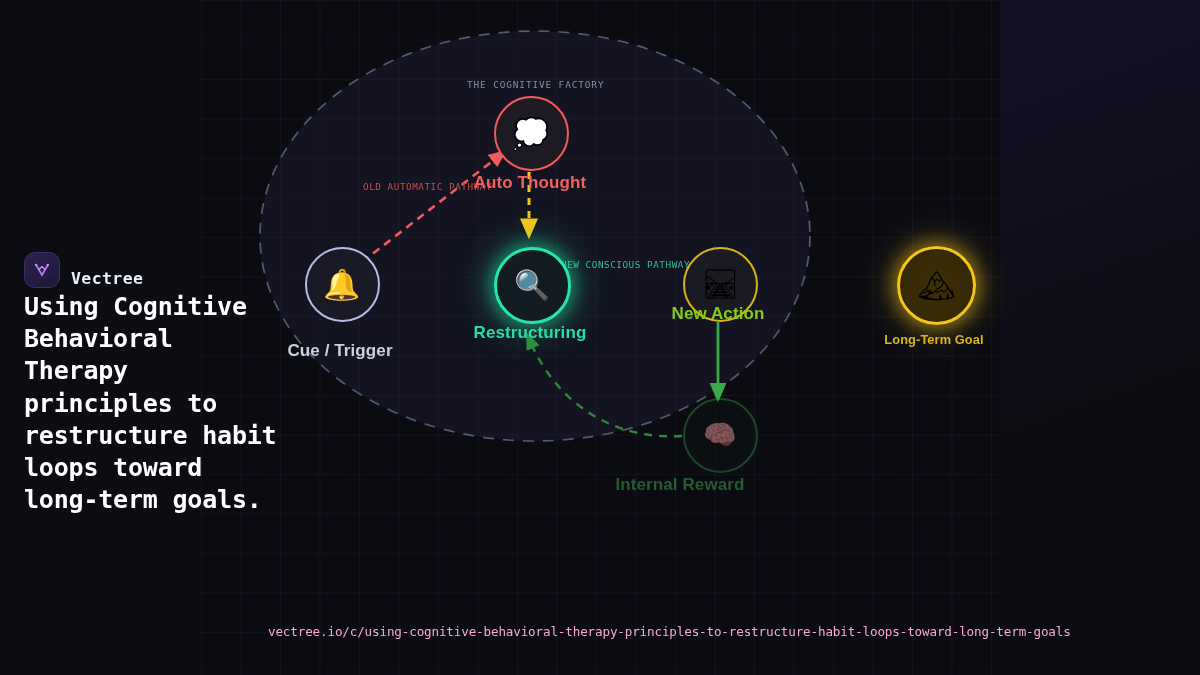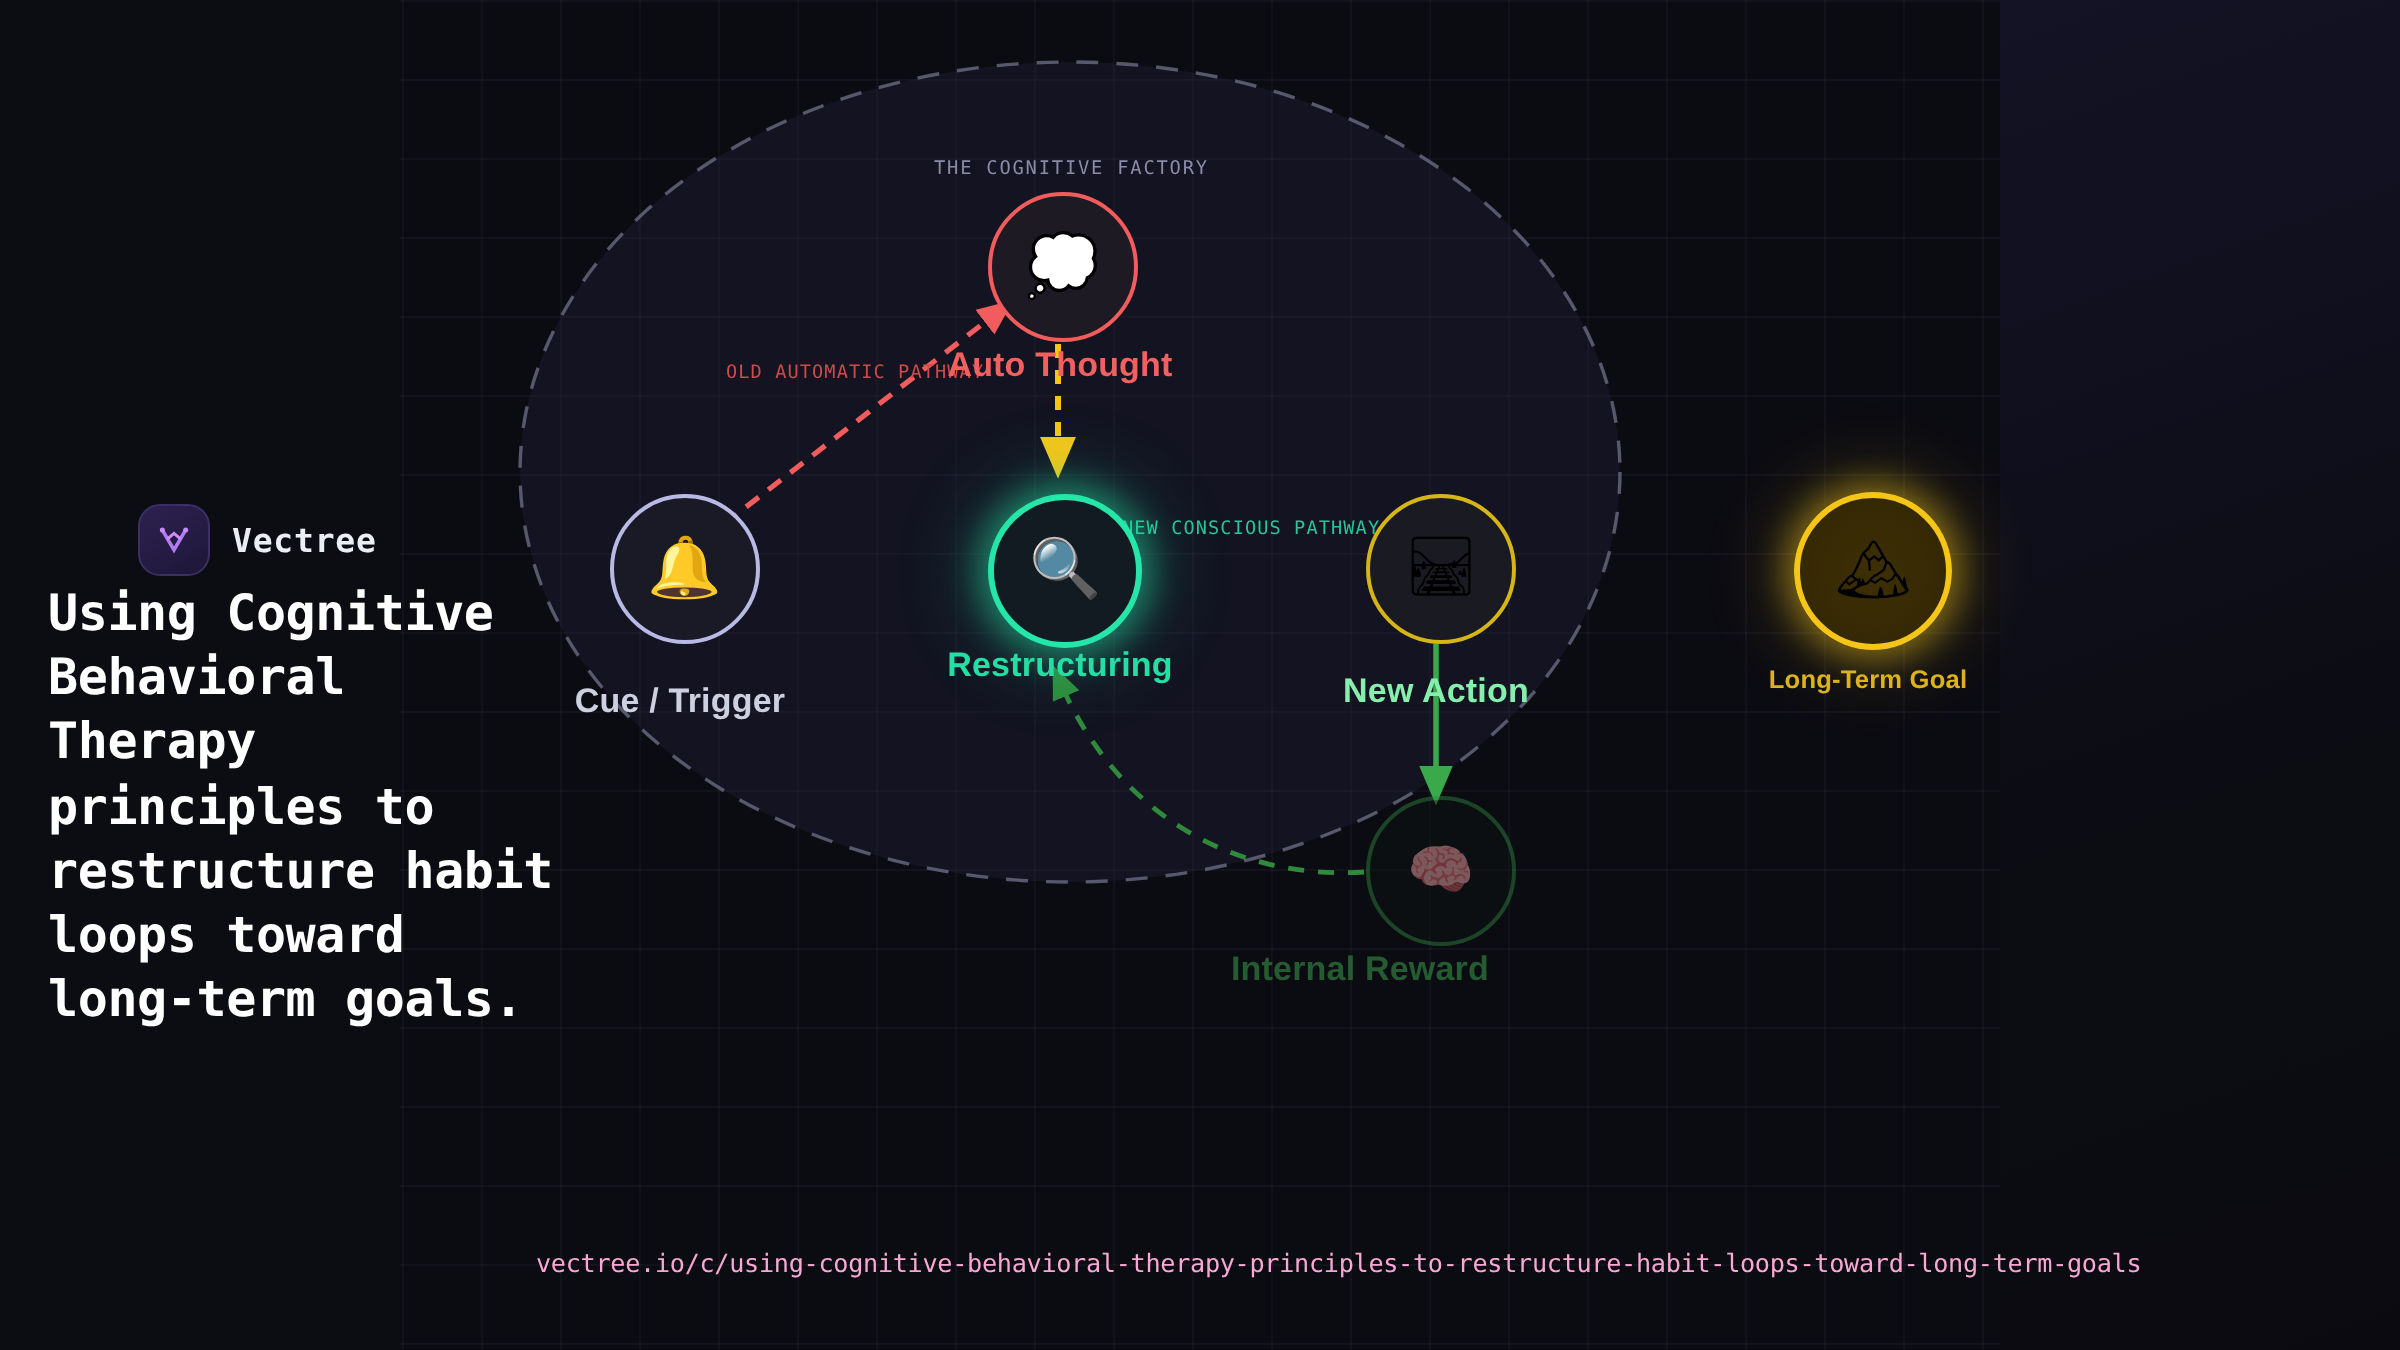--- a/index.html
+++ b/index.html
@@ -29,21 +29,21 @@
   }
   
   #leftmask{
     position:absolute;left:0;top:0;width:200px;height:675px;
     background:#0c0c13;
   }
 
   
   #brand{
     position:absolute;left:24px;top:252px;
-    display:flex;align-items:center;gap:11px;margin-left:45px;
+    display:flex;align-items:flex-end;gap:11px;
   }
   #logo-box{
     width:34px;height:34px;border-radius:11px;
     background:linear-gradient(150deg,#2c2150 0%,#241b42 60%,#1d1736 100%);
     border:1px solid #3b2f66;
     display:flex;align-items:center;justify-content:center;
   }
   #brand-name{
     font-family:"DejaVu Sans Mono", monospace;
     font-size:16.5px;font-weight:700;color:#eceef5;letter-spacing:.4px;
@@ -89,21 +89,21 @@
 
   #n-res{left:494px;top:247px;width:71px;height:71px;
     background:#121b21;border:3px solid #25e6a8;
     box-shadow:0 0 16px 5px rgba(37,230,168,.45),0 0 36px 12px rgba(37,230,168,.18);}
   #n-res .emoji{font-size:29px;}
   #lbl-res{left:445px;top:323px;width:170px;color:#23dfa4;}
 
   #n-act{left:683px;top:247px;width:71px;height:71px;
     background:#1a1a22;border:2px solid #d6b518;}
   #n-act .emoji{font-size:29px;}
-  #lbl-act{left:633px;top:336px;width:170px;color:#86efac;}
+  #lbl-act{left:633px;top:304px;width:170px;color:#84cc16;}
 
   #n-rew{left:683px;top:398px;width:71px;height:71px;
     background:#0f1510;border:2px solid #2e8a3e;opacity:.46;}
   #n-rew .emoji{font-size:27px;}
   #lbl-rew{left:595px;top:475px;width:170px;color:#2f7b3c;opacity:.72;}
 
   #n-goal{left:897px;top:246px;width:73px;height:73px;
     background:radial-gradient(circle at 50% 50%,#3d2f05 0%,#352905 70%,#2b2104 100%);
     border:3px solid #f5c518;
     box-shadow:0 0 15px 5px rgba(245,197,24,.42),0 0 34px 13px rgba(245,197,24,.16);}

